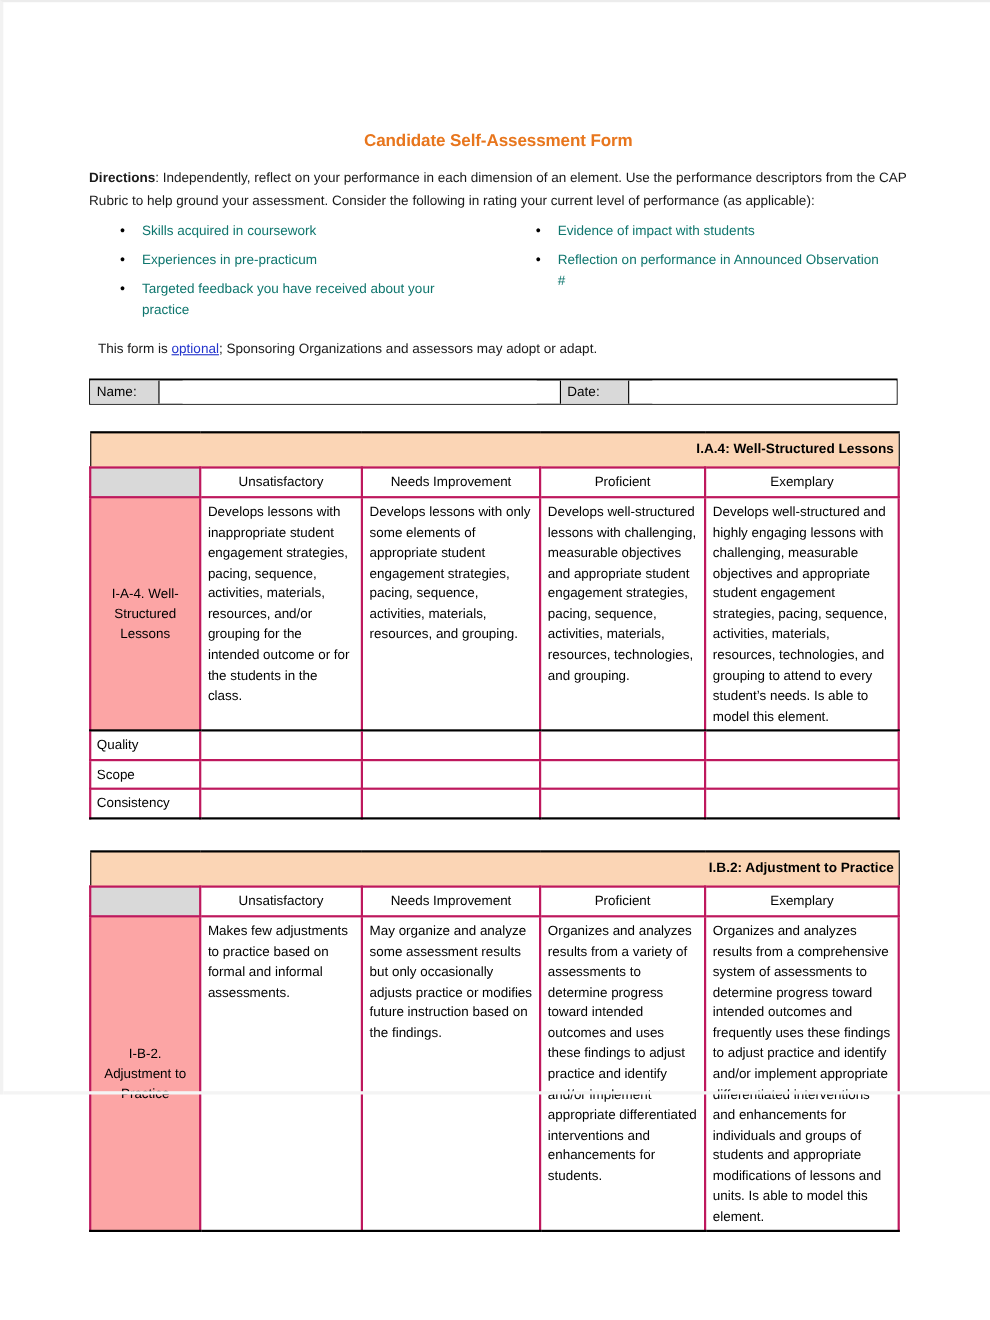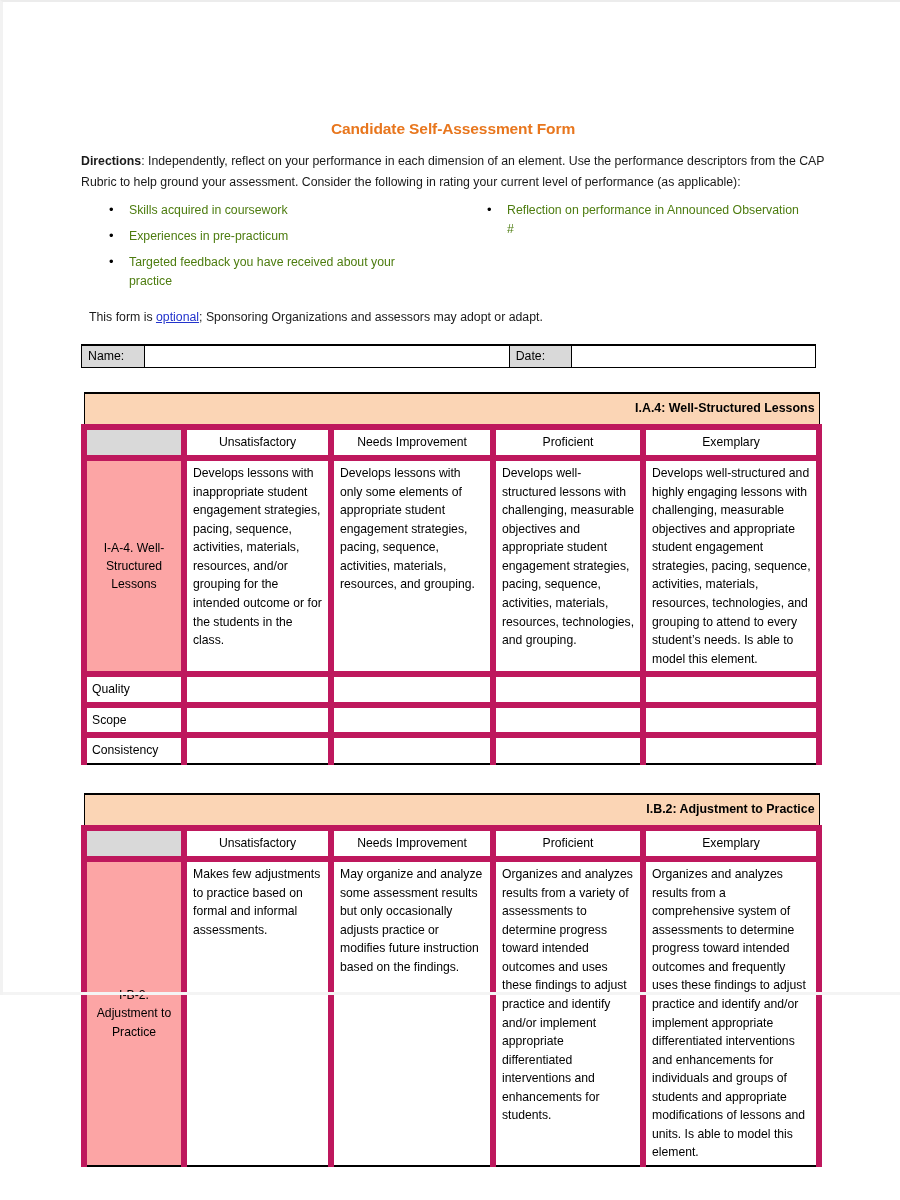--- a/index.html
+++ b/index.html
@@ -74,21 +74,21 @@
     flex: 0 0 50%;
   }
   .bullet-col.left { padding-left: 22px; }
   .bullet-col.right { padding-left: 40px; }
   .bullet-item {
     position: relative;
     padding-left: 26px;
     font-size: 12.3px;
     line-height: 1.55;
     margin-bottom: 7px;
-    color: #4d7c0f;
+    color: #0f766e;
   }
   .bullet-item::before {
     content: "\2022";
     position: absolute;
     left: 6px;
     top: -1px;
     font-size: 13px;
     color: #000;
   }
 
@@ -142,21 +142,21 @@
   .rubric-wrap.first { margin-top: 24px; }
   .rubric-wrap.second { margin-top: 28px; }
 
   .rubric col.c-label { width: 100px; }
   .rubric col.c-uns   { width: 147px; }
   .rubric col.c-needs { width: 162px; }
   .rubric col.c-prof  { width: 150px; }
   .rubric col.c-exem  { width: 176px; }
 
   .rubric th, .rubric td {
-    border: 6px solid #be185d;
+    border: 2px solid #be185d;
     vertical-align: top;
     padding: 3px 5px 3px 6px;
     line-height: 1.52;
     font-weight: normal;
     text-align: left;
   }
 
   .rubric .banner {
     background: #FBD5B5;
     text-align: right;
@@ -212,20 +212,21 @@
       <b>Directions</b><span>: Independently, reflect on your performance in each dimension of an element. Use the performance descriptors from the CAP Rubric to help ground your assessment. Consider the following in rating your current level of performance (as applicable):</span>
     </div>
 
     <div class="bullets">
       <div class="bullet-col left">
         <div class="bullet-item">Skills acquired in coursework</div>
         <div class="bullet-item">Experiences in pre-practicum</div>
         <div class="bullet-item">Targeted feedback you have received about your practice</div>
       </div>
       <div class="bullet-col right">
+        <div class="bullet-item">Evidence of impact with students</div>
         <div class="bullet-item">Reflection on performance in Announced Observation #</div>
       </div>
     </div>
 
     <div class="optional-note">
       <span>This form is </span><a href="#">optional</a><span>; Sponsoring Organizations and assessors may adopt or adapt.</span>
     </div>
 
     <div class="namedate">
       <div class="nd-label name">Name:</div>

